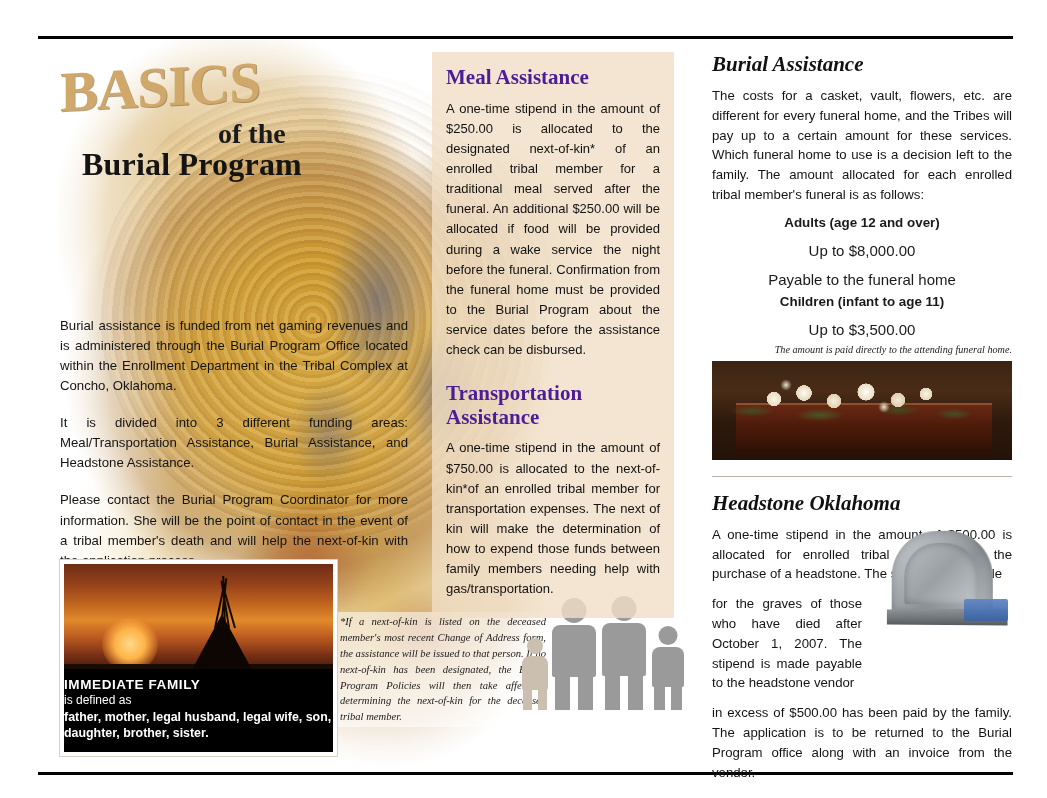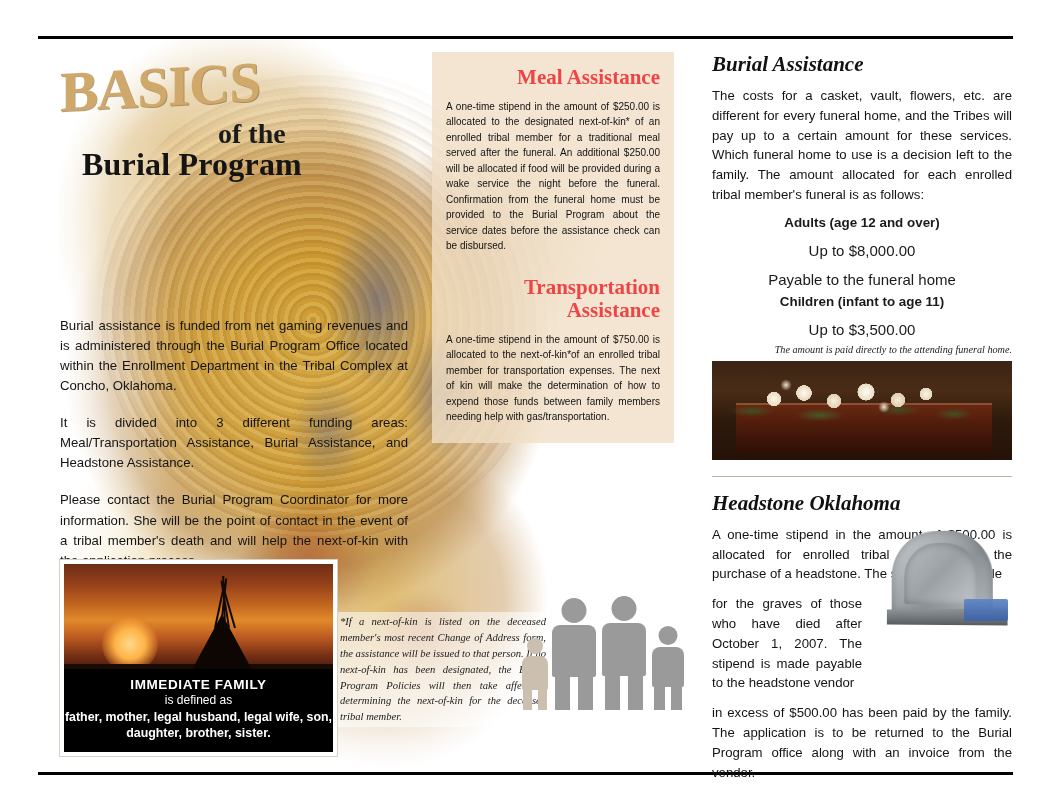--- a/index.html
+++ b/index.html
@@ -181,21 +181,21 @@
     border-left: 42px solid transparent;
     border-right: 42px solid transparent;
     border-bottom: 78px solid #0d0603;
   }
   #photo-caption {
     position: absolute;
     left: 0; bottom: 0;
     width: 269px;
     padding: 8px 0 10px 0;
     background: #000000;
-    text-align: center;
+    text-align: left;
     color: #ffffff;
   }
   #photo-caption .cap1 { font-size: 13.5px; font-weight: bold; letter-spacing: 0.6px; }
   #photo-caption .cap2 { font-size: 12px; margin-top: 1px; }
   #photo-caption .cap3 { font-size: 12.4px; font-weight: bold; line-height: 1.35; margin-top: 2px; }
 
   
   #footnote {
     position: absolute;
     left: 338px; top: 612px;
@@ -234,29 +234,28 @@
     left: 432px; top: 52px;
     width: 242px;
     background: rgba(240,223,197,0.80);
     padding: 14px 14px 18px 14px;
     box-sizing: border-box;
   }
   #col-mid h2 {
     font-family: "Liberation Serif", serif;
     font-size: 21px;
     font-weight: bold;
-    color: #ef4444;
+    color: #4c1d95;
     margin: 0 0 9px 0;
     line-height: 1.12;
-    text-align: right;
   }
   #col-mid h2.second { margin-top: 22px; }
   #col-mid p {
     margin: 0;
-    font-size: 10px;
+    font-size: 13px;
     line-height: 1.55;
     text-align: justify;
     color: #121212;
   }
 
   
   #col-right {
     position: absolute;
     left: 712px; top: 52px;
     width: 300px;

